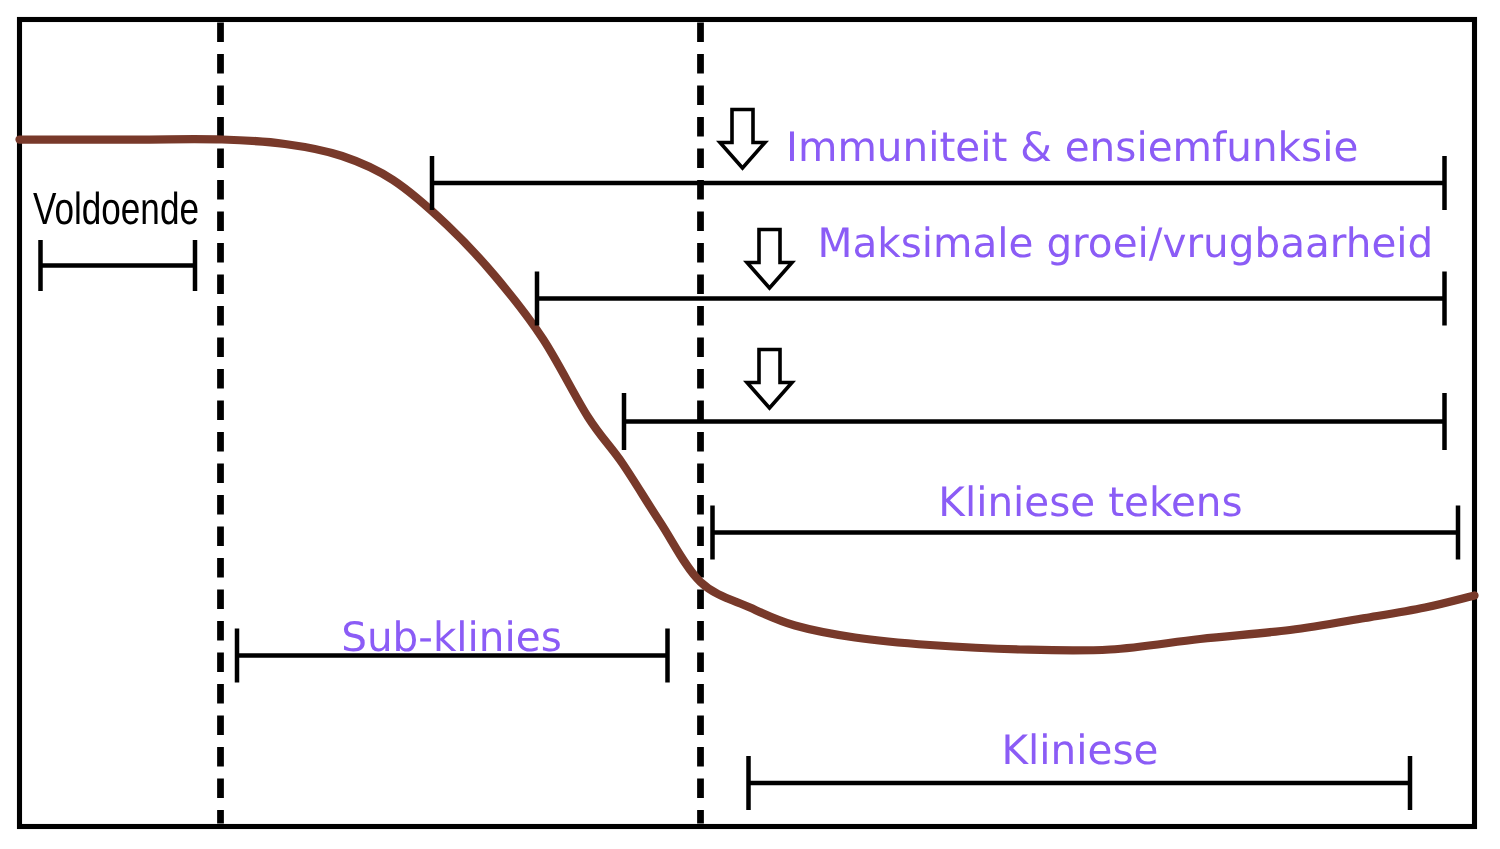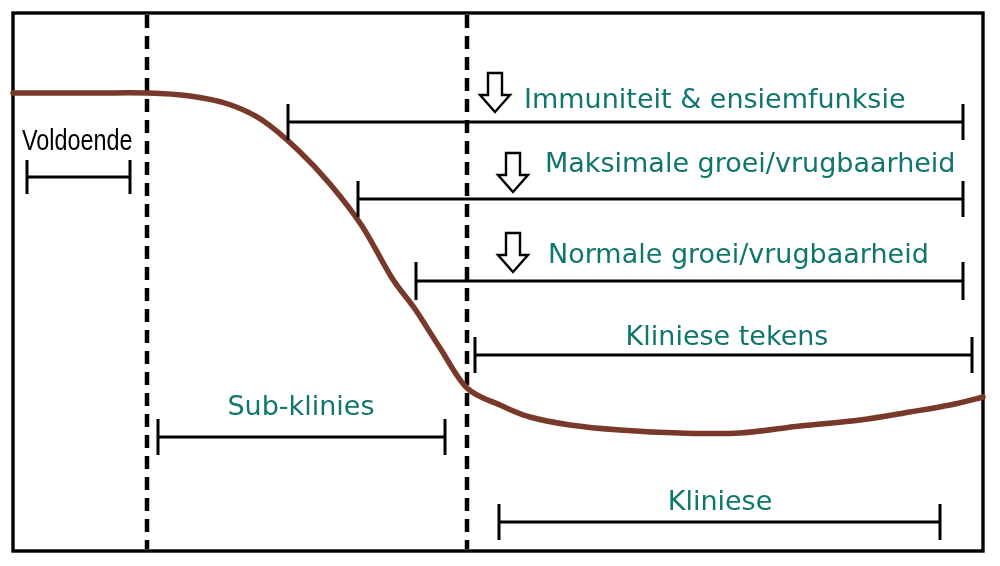--- a/index.html
+++ b/index.html
@@ -10,21 +10,21 @@
     font-family:"DejaVu Sans",sans-serif;
     color:#111111;
     overflow:hidden;
   }
   #diagram{position:absolute;left:0;top:0;width:1000px;height:566px;}
   .lbl{
     position:absolute;
     white-space:nowrap;
     font-size:27px;
     line-height:1.2;
-    color:#0f766e;
+    color:#8b5cf6;
   }
   .lbl.centered{transform:translateX(-50%);}
   .lbl.narrow{
     font-family:"Liberation Sans",sans-serif;
     font-size:30px;
     transform:scaleX(0.78);
     transform-origin:left top;
     color:#000000;
   }
 </style>
@@ -49,21 +49,20 @@
       <path d="M 506 153 L 520 153 L 520 175 L 528 175 L 513 192 L 498 175 L 506 175 Z" fill="#ffffff" stroke="#000000" stroke-width="2.4" stroke-linejoin="miter"></path>
       <path d="M 506 233 L 520 233 L 520 255 L 528 255 L 513 272 L 498 255 L 506 255 Z" fill="#ffffff" stroke="#000000" stroke-width="2.4" stroke-linejoin="miter"></path>
     </svg>
 
   <div class="lbl narrow" style="left:22px;top:122px;">Voldoende</div>
 
   <div class="lbl" style="left:524px;top:83px;">Immuniteit &amp; ensiemfunksie</div>
 
   <div class="lbl" style="left:545px;top:147px;">Maksimale groei/vrugbaarheid</div>
 
-  <div class="lbl" style="left:548px;top:238px;">Normale groei/vrugbaarheid</div>
 
   <div class="lbl centered" style="left:727px;top:320px;">Kliniese tekens</div>
 
-  <div class="lbl centered" style="left:301px;top:390px;">Sub-klinies</div>
+  <div class="lbl centered" style="left:301px;top:410px;">Sub-klinies</div>
 
   <div class="lbl centered" style="left:720px;top:485px;">Kliniese</div>
 
 </div>
 
 </body></html>

